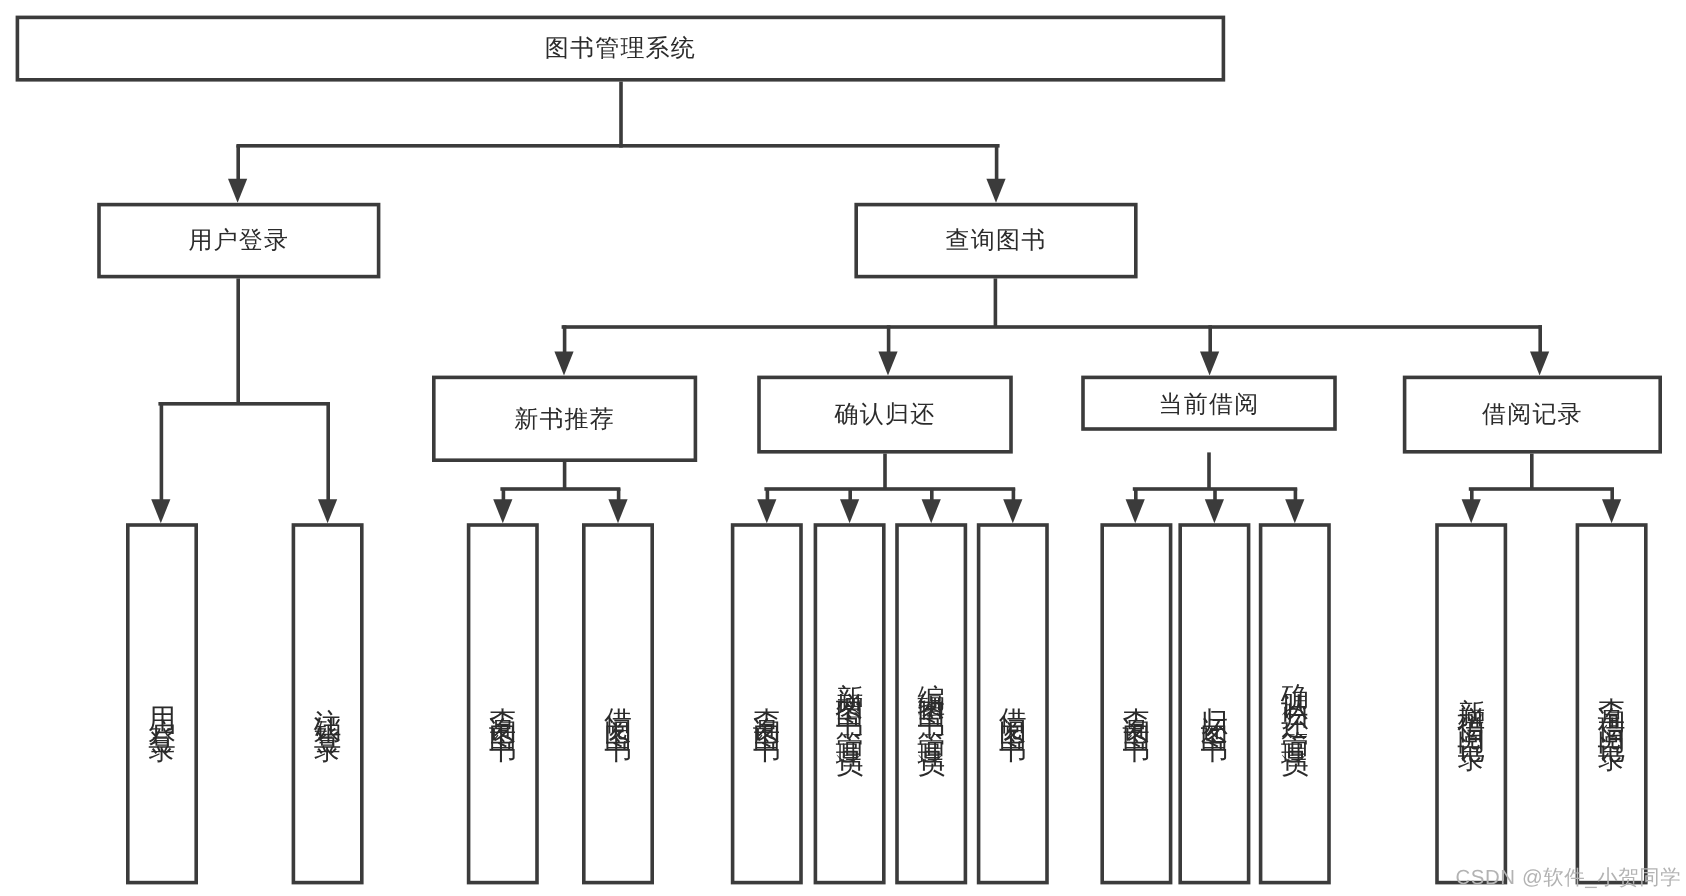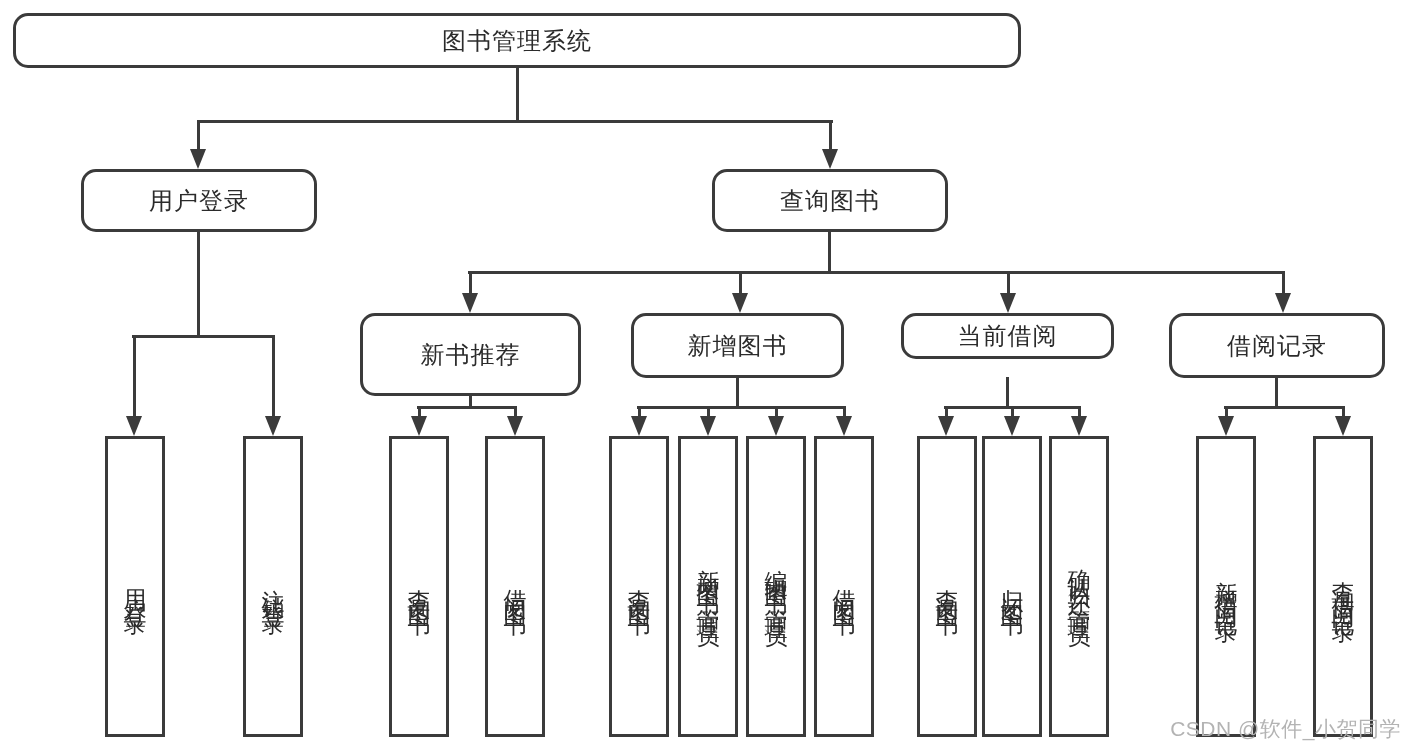--- a/index.html
+++ b/index.html
@@ -4,49 +4,49 @@
 <style>
   html,body { margin:0; padding:0; background:#ffffff; }
   .canvas {
     position:relative; width:1405px; height:747px; background:#ffffff;
     font-family:"Liberation Sans", sans-serif; color:#2b2b2b; overflow:hidden;
   }
   .box {
     position:absolute; box-sizing:border-box; background:#ffffff;
     border:3px solid #3b3b3b; display:flex; align-items:center; justify-content:center;
   }
-  .h-box { font-size:24px; letter-spacing:1px;border-radius:15px; }
+  .h-box { font-size:20px; letter-spacing:1px; }
   .v-box span {
     writing-mode:vertical-rl; text-orientation:mixed;
     font-size:23px; line-height:1; letter-spacing:8px; white-space:nowrap;
   }
   .line { position:absolute; background:#3b3b3b; }
   .hline { height:3px; }
   .vline { width:3px; }
   
   .drop { position:absolute; width:16px; }
   .drop::before {
     content:""; position:absolute; left:7px; top:0; width:3px;
     height:calc(100% - 18px); background:#3b3b3b;
   }
   .drop::after {
     content:""; position:absolute; left:0; bottom:0; width:0; height:0;
     border-left:8px solid transparent; border-right:8px solid transparent;
     border-top:20px solid #3b3b3b;
   }
   .watermark {
-    position:absolute; right:4px; bottom:4px; font-size:21px;
+    position:absolute; right:4px; bottom:4px; font-size:17px;
     color:#b3b3b3; letter-spacing:0.5px; white-space:nowrap;
   }
 
   
   #box-root        { left:13px;  top:13px;  width:1008px; height:55px; }
   #box-user-login  { left:81px;  top:169px; width:236px;  height:63px; }
   #box-book-mgmt   { left:712px; top:169px; width:236px;  height:63px; }
-  #box-new-book    { left:360px; top:313px; width:221px;  height:83px; }
+  #box-new-book    { left:360px; top:313px; width:221px;  height:72px; }
   #box-borrow      { left:631px; top:313px; width:213px;  height:65px; }
   #box-current     { left:901px; top:313px; width:213px;  height:46px; }
   #box-records     { left:1169px;top:313px; width:216px;  height:65px; }
 
   .leaf { top:436px; height:301px; width:60px; }
   #leaf-user-login { left:105px; }
   #leaf-logout     { left:243px; }
   #leaf-nb-query   { left:389px; }
   #leaf-nb-borrow  { left:485px; }
   #leaf-bb-query   { left:609px; }
@@ -148,21 +148,21 @@
     <span>用户登录</span>
   </div>
   <div class="box h-box" id="box-book-mgmt">
     <span>查询图书</span>
   </div>
 
   <div class="box h-box" id="box-new-book">
     <span>新书推荐</span>
   </div>
   <div class="box h-box" id="box-borrow">
-    <span>新增图书</span>
+    <span>确认归还</span>
   </div>
   <div class="box h-box" id="box-current">
     <span>当前借阅</span>
   </div>
   <div class="box h-box" id="box-records">
     <span>借阅记录</span>
   </div>
 
   <div class="box v-box leaf" id="leaf-user-login">
     <span>用户登录</span>

